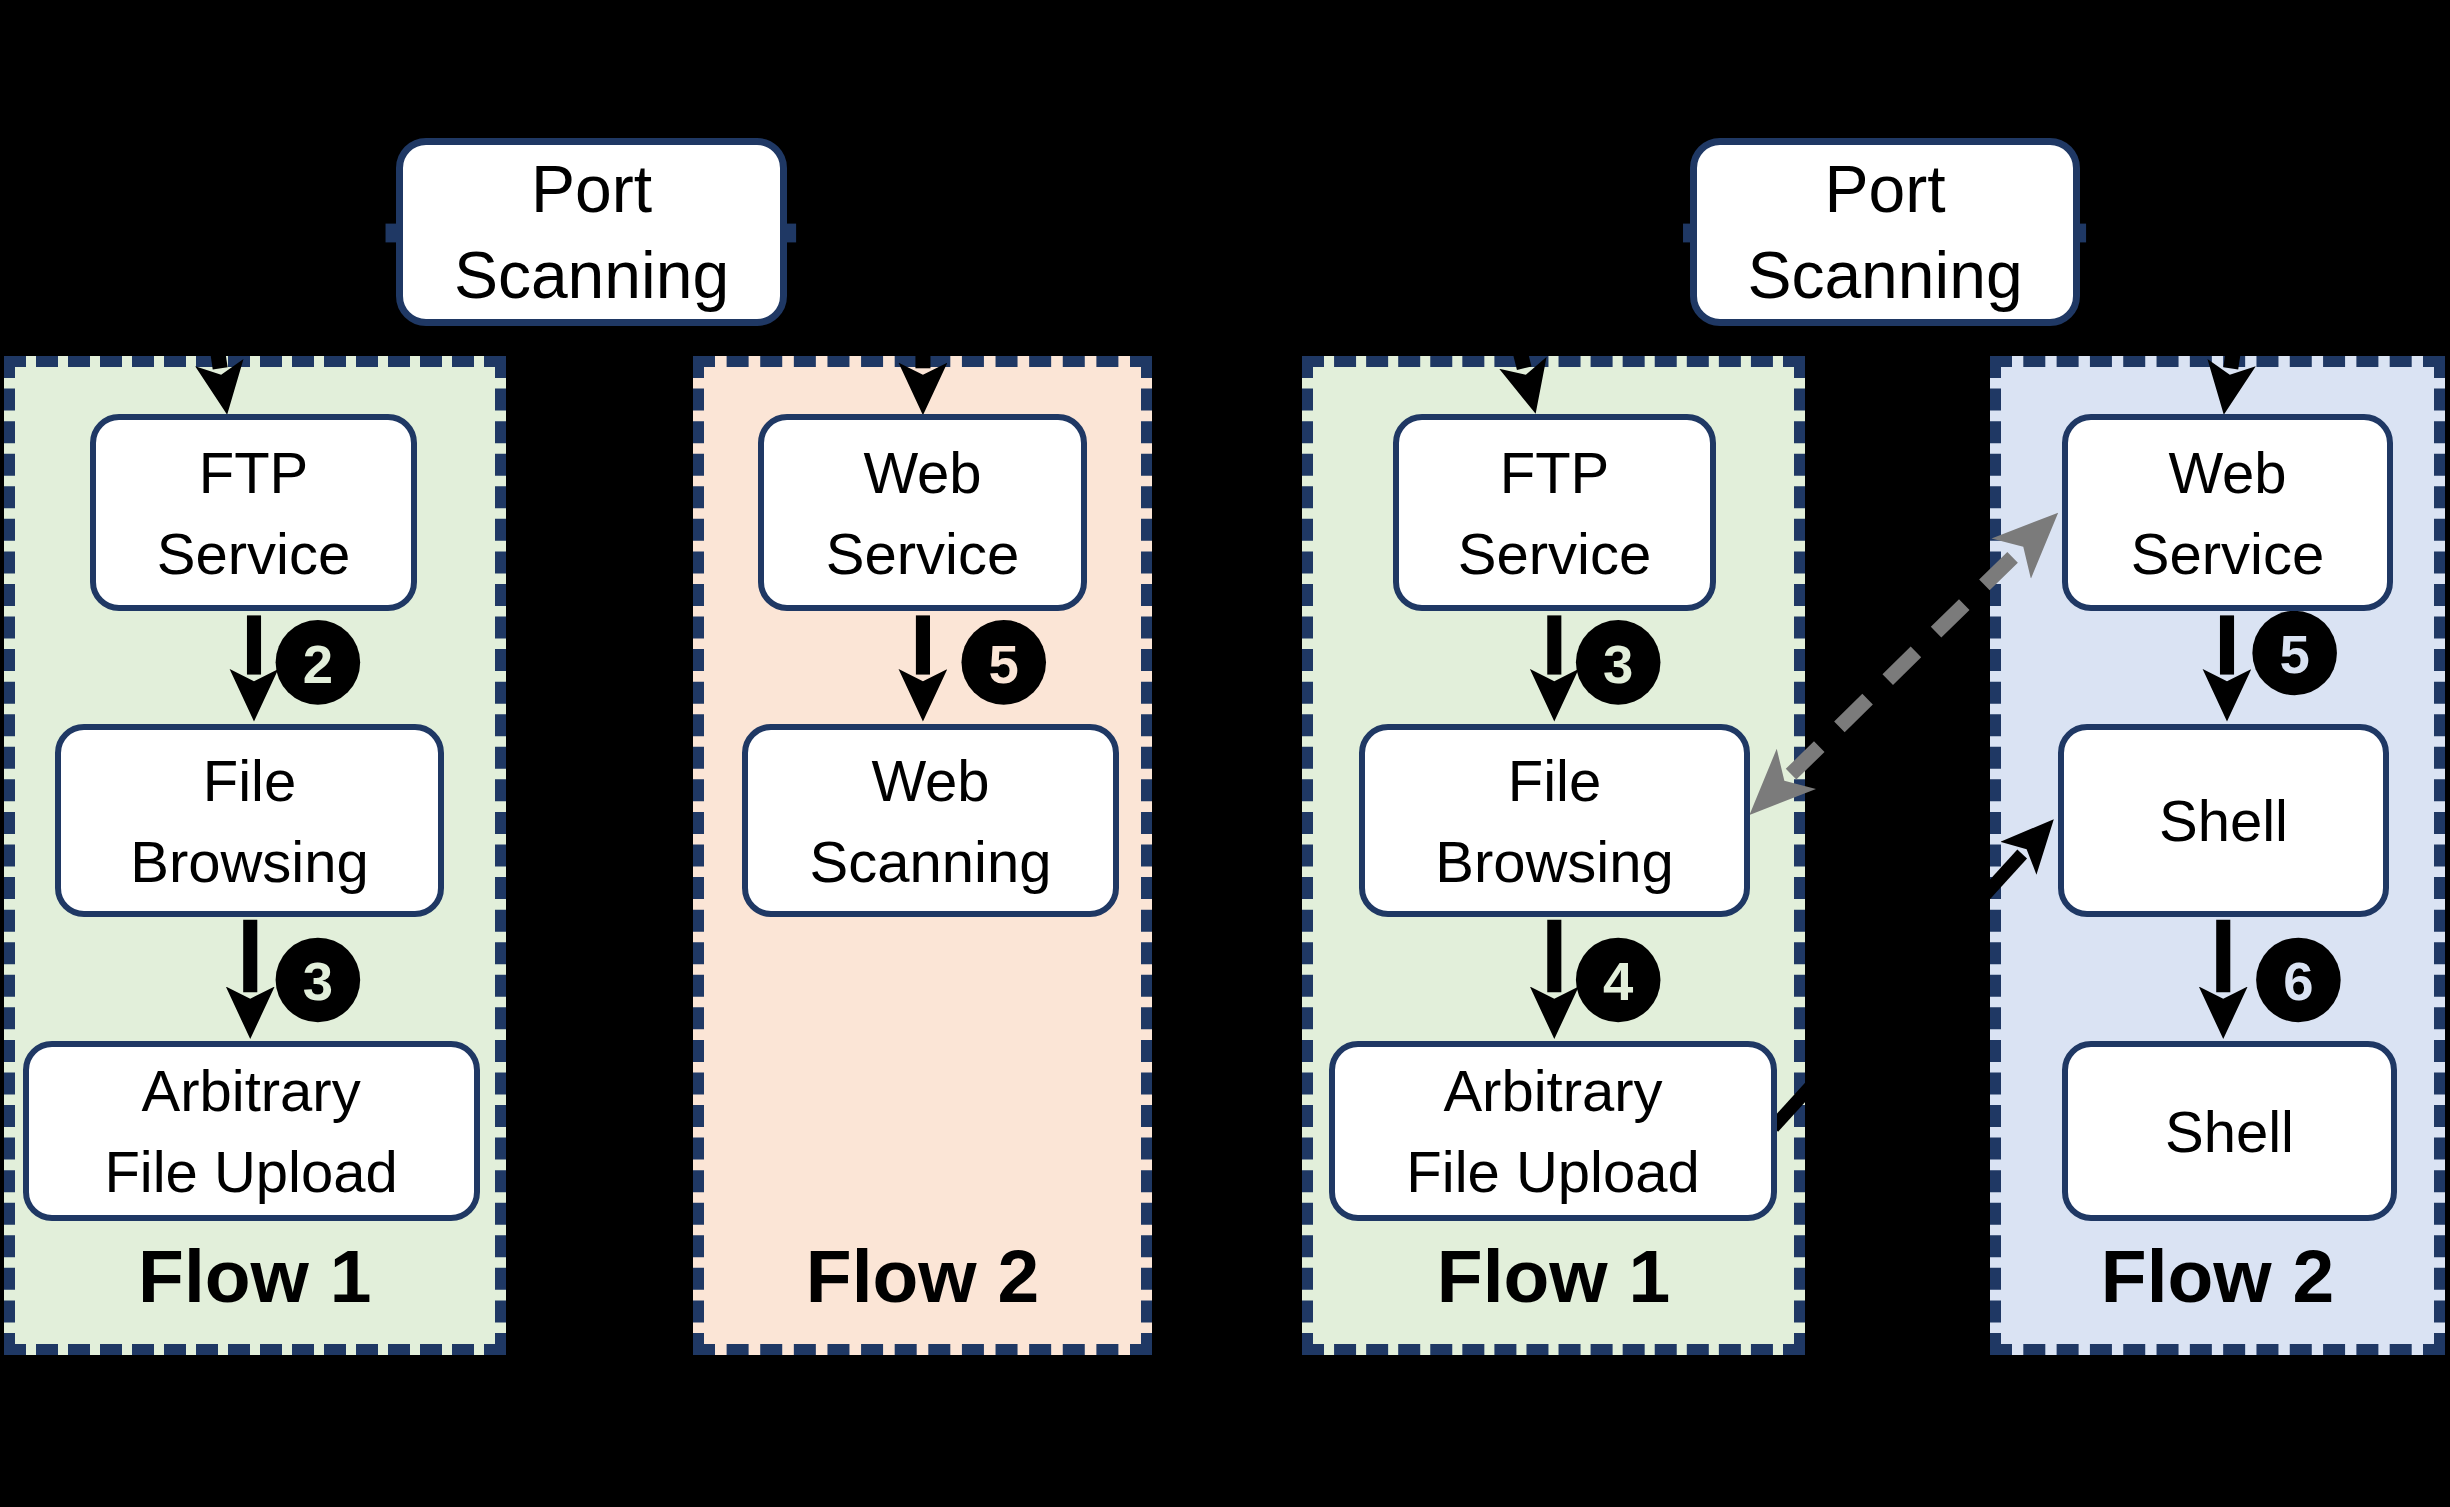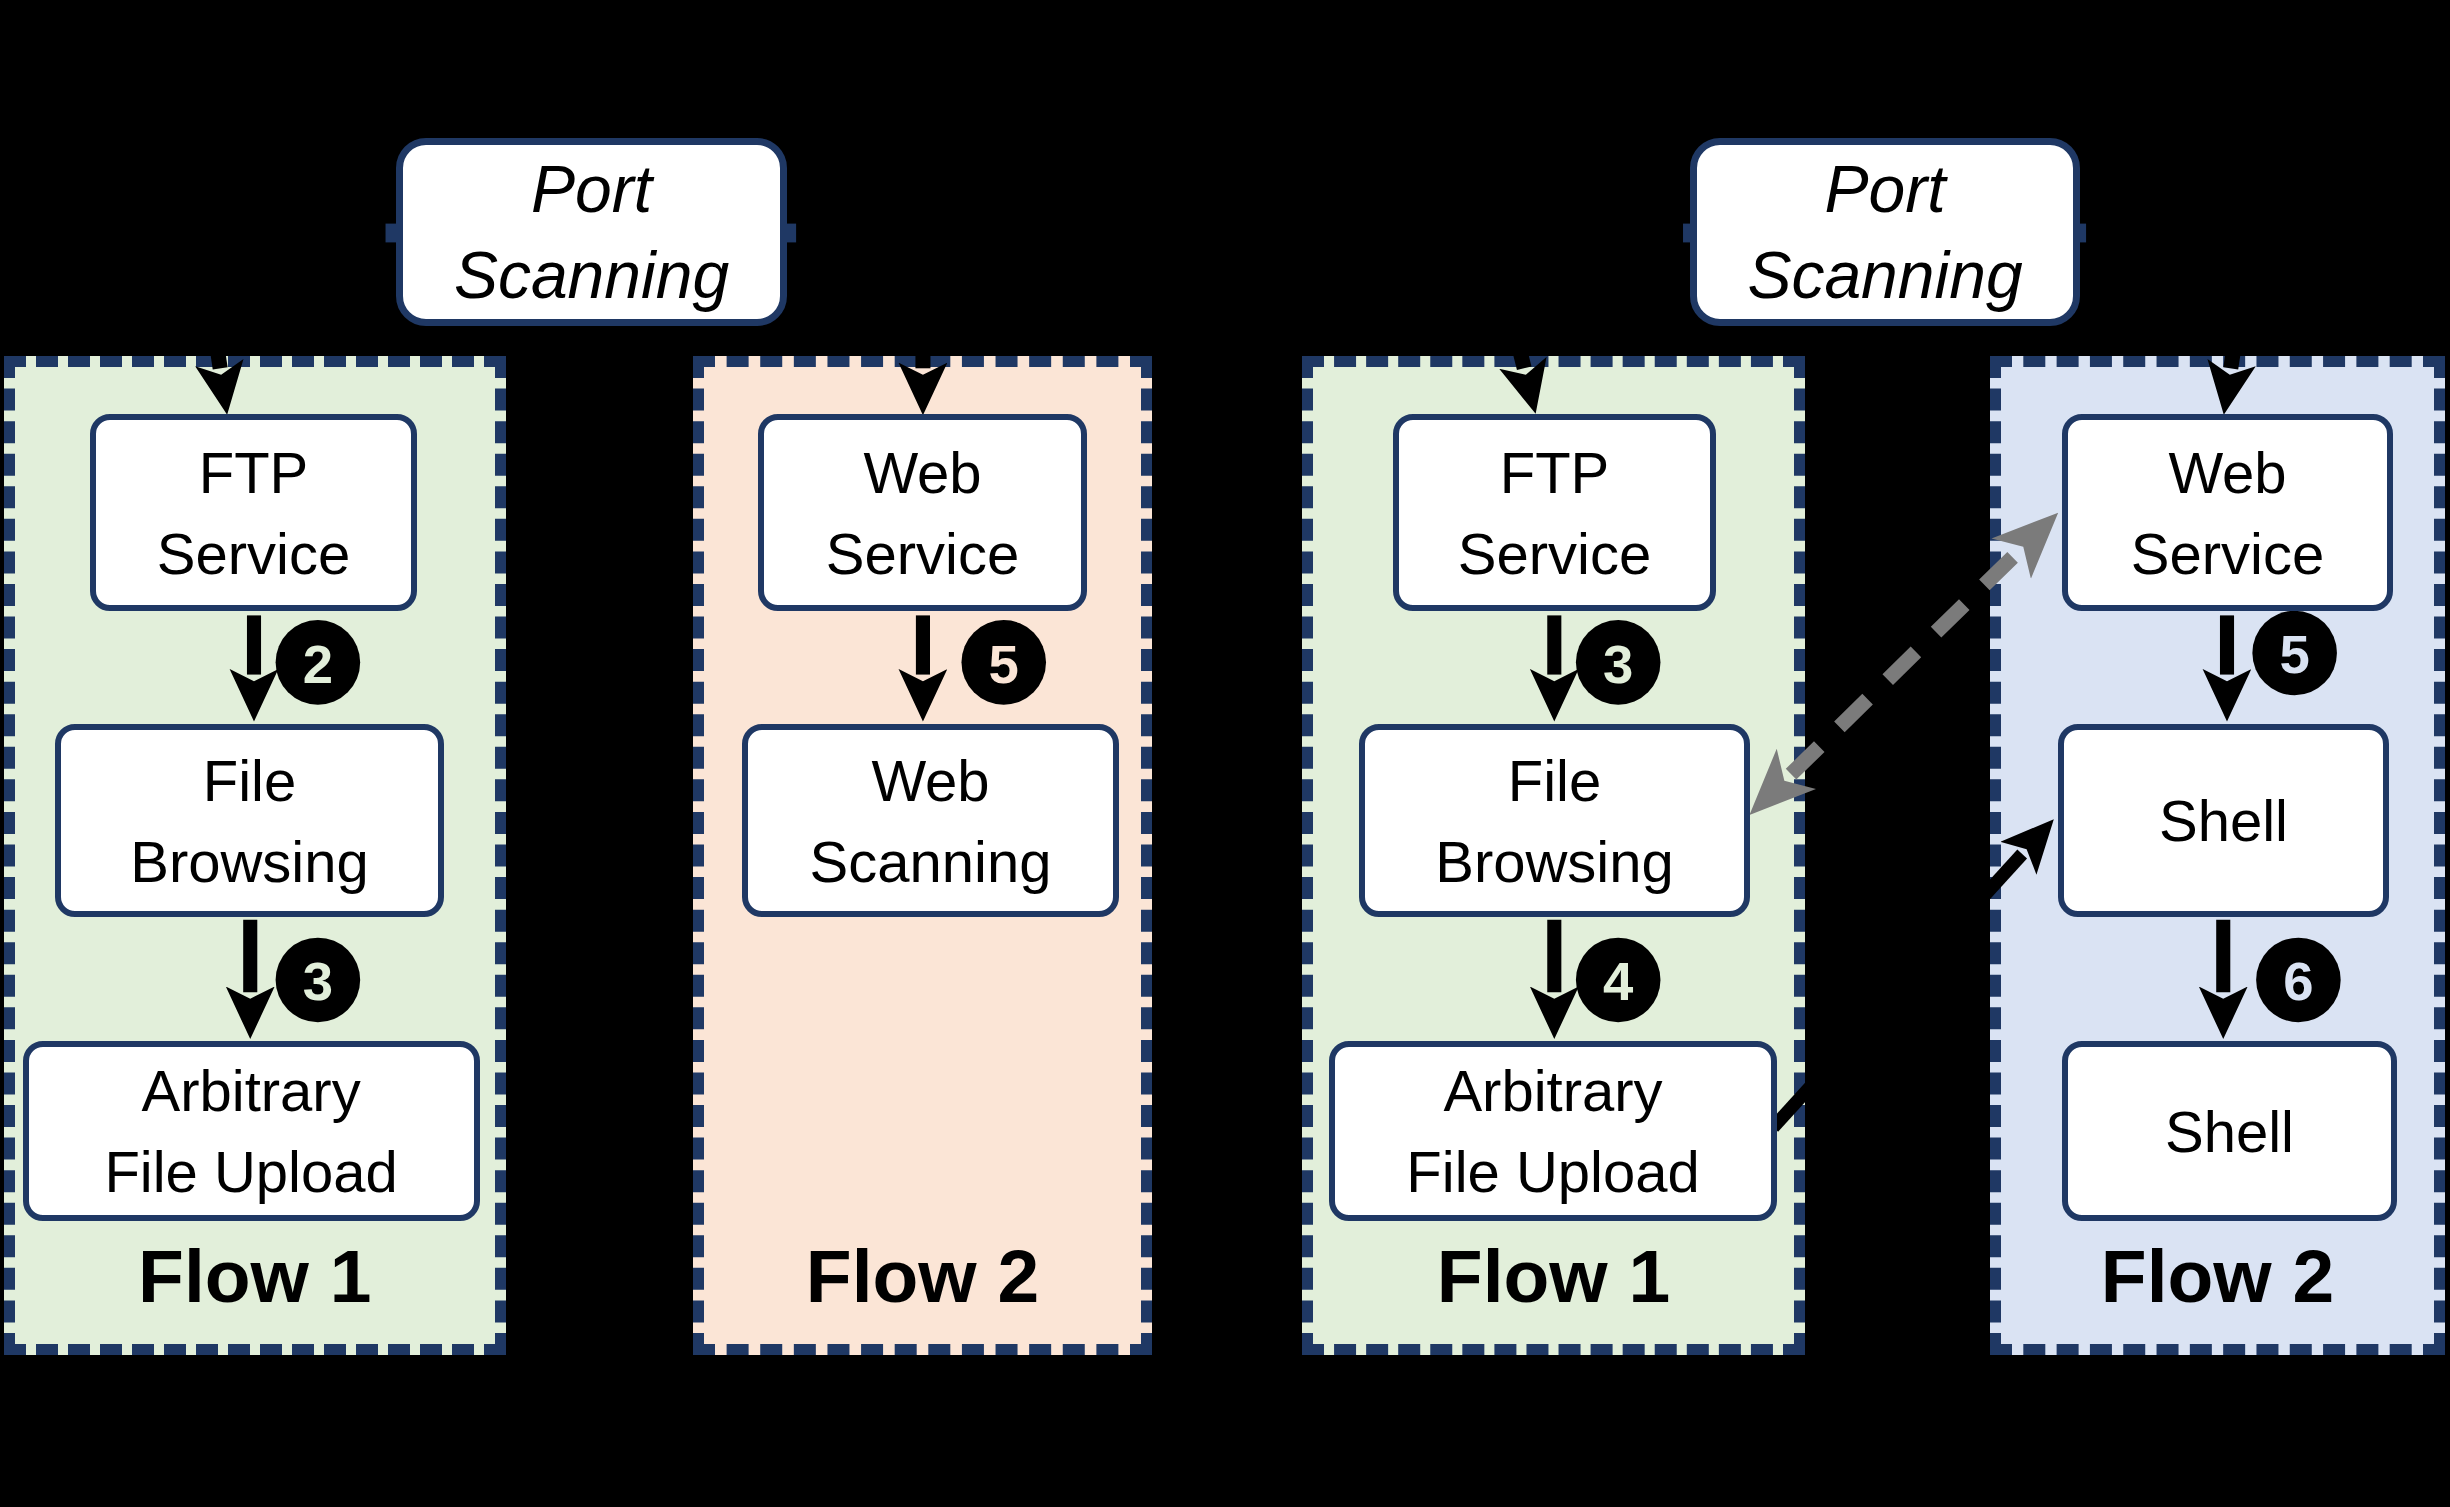--- a/index.html
+++ b/index.html
@@ -28,26 +28,25 @@
     text-align:center;font-weight:bold;font-size:75px;color:#000;
     line-height:83px;
   }
   .portbox{
     position:absolute;top:138px;height:188px;
     background:#fff;border:7.5px solid #1f3864;border-radius:30px;
     box-sizing:border-box;display:flex;flex-direction:column;
     justify-content:center;align-items:center;
     font-size:66px;line-height:86px;color:#000;text-align:center;
     z-index:3;
-    font-style:italic;
   }
   #portbox-left{left:396px;width:391px;}
   #portbox-right{left:1690px;width:390px;}
   .node{
-    position:absolute;background:#fff;border:6.6px solid #1f3864;border-radius:20px;
+    position:absolute;background:#fff;border:6.6px solid #1f3864;border-radius:29px;
     box-sizing:border-box;display:flex;flex-direction:column;
     justify-content:center;align-items:center;
     font-size:58px;line-height:81px;color:#000;text-align:center;
     z-index:3;
   }
   #node-l-ftp{left:90px;top:414px;width:327px;height:197px;}
   #node-l-fb{left:55px;top:724px;width:389px;height:193px;}
   #node-l-afu{left:22.6px;top:1041px;width:457px;height:180px;}
   #node-l-ws{left:758px;top:414px;width:329px;height:197px;}
   #node-l-wsc{left:742px;top:724px;width:377px;height:193px;}

